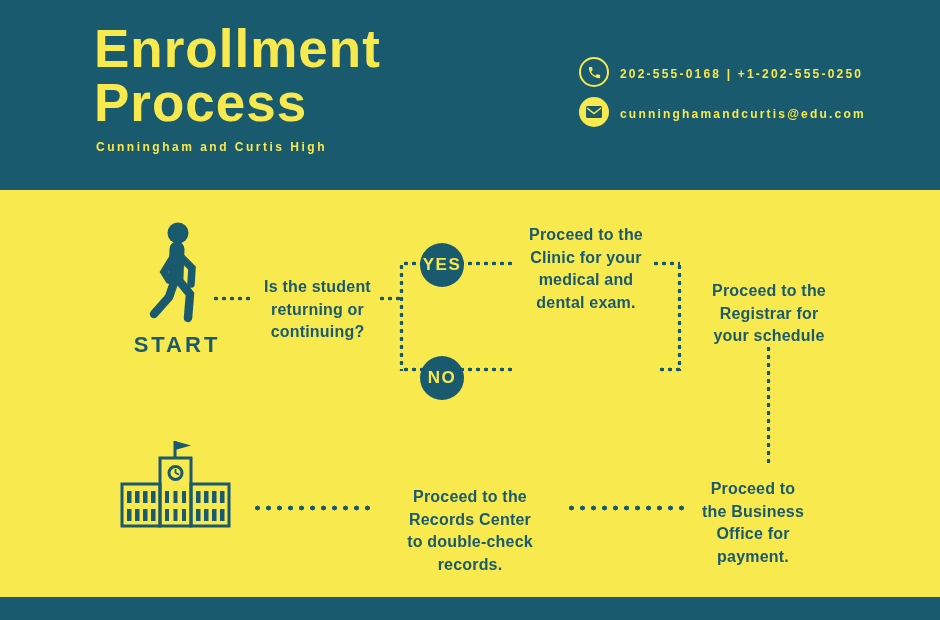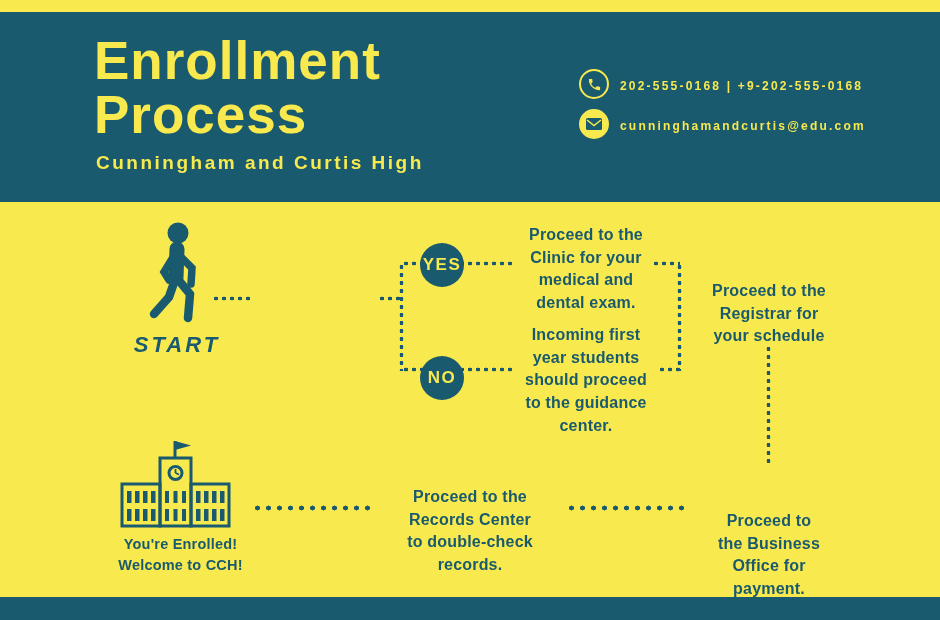--- a/index.html
+++ b/index.html
@@ -11,33 +11,33 @@
   .page{
     position:relative;
     width:940px;height:620px;
     background:var(--yellow);
     overflow:hidden;
     font-family:"Liberation Sans", sans-serif;
     margin:0 auto;
   }
   
   .header{
-    position:absolute;left:0;top:12px;width:940px;height:190px;
+    position:absolute;left:0;top:0;width:940px;height:190px;
     background:var(--teal);
     text-decoration:underline;
   }
   .title{
     position:absolute;left:94px;top:22px;
     font-size:53px;font-weight:800;line-height:1.02;
     letter-spacing:1px;color:var(--yellow);
     white-space:pre-line;
   }
   .subtitle{
     position:absolute;left:96px;top:140px;
-    font-size:19px;font-weight:700;letter-spacing:2.5px;
+    font-size:12px;font-weight:700;letter-spacing:2.5px;
     color:var(--yellow);
   }
   .contact-icon{
     position:absolute;width:30px;height:30px;border-radius:50%;
     display:flex;align-items:center;justify-content:center;
   }
   .contact-icon.outline{border:2px solid var(--yellow);}
   .contact-icon.solid{background:var(--yellow);}
   .contact-text{
     position:absolute;color:var(--yellow);
@@ -91,21 +91,21 @@
   <div class="header">
     <h1 class="title">Enrollment
 Process</h1>
     <div class="subtitle">Cunningham and Curtis High</div>
 
     <div class="contact-icon outline" style="left:579px;top:57px;">
       <svg width="15" height="15" viewBox="0 0 24 24">
         <path fill="#f7e94e" d="M6.62 10.79c1.44 2.83 3.76 5.14 6.59 6.59l2.2-2.21c.27-.26.66-.35 1.01-.24 1.12.37 2.33.57 3.57.57.55 0 1 .45 1 1V20c0 .55-.45 1-1 1-9.39 0-17-7.61-17-17 0-.55.45-1 1-1h3.5c.55 0 1 .45 1 1 0 1.25.2 2.45.57 3.57.11.35.03.74-.25 1.02l-2.2 2.2z"></path>
       </svg>
     </div>
-    <div class="contact-text" style="left:620px;top:67px;">202-555-0168 | +9-202-555-0168</div>
+    <div class="contact-text" style="left:620px;top:67px;">202-555-0168 | +1-202-555-0250</div>
 
     <div class="contact-icon solid" style="left:579px;top:97px;">
       <svg width="16" height="12" viewBox="0 0 16 12">
         <rect width="16" height="12" rx="1.5" fill="#1a5a6e"></rect>
         <path d="M1 2 L8 7.5 L15 2" stroke="#f7e94e" stroke-width="1.5" fill="none"></path>
       </svg>
     </div>
     <div class="contact-text" style="left:620px;top:107px;">cunninghamandcurtis@edu.com</div>
   </div>
 
@@ -124,39 +124,37 @@
   <svg class="icon-abs" style="left:147px;top:222px;" width="58" height="102" viewBox="0 0 58 102">
     <circle cx="31" cy="11" r="10.5" fill="#1a5a6e"></circle>
     <g fill="none" stroke="#1a5a6e" stroke-linecap="round">
       <path d="M30 27 L29 56" stroke-width="15"></path>
       <path d="M31 32 L45 46 L44 62" stroke-width="7.5"></path>
       <path d="M28 32 L17 50 L22 58" stroke-width="7.5"></path>
       <path d="M29 55 L43 72 L41 96" stroke-width="8.5"></path>
       <path d="M29 55 L22 75 L7 92" stroke-width="8.5"></path>
     </g>
   </svg>
-  <div class="start-label" style="left:127px;top:332px;width:100px;font-style:italic;">START</div>
-
+  <div class="start-label" style="left:127px;top:332px;width:100px;">START</div>
+
+  <div class="node" style="left:255px;top:276px;width:125px;">Is the student
+returning or
+continuing?</div>
 
   <div class="branch-badge" style="left:420px;top:243px;">YES</div>
   <div class="branch-badge" style="left:420px;top:356px;">NO</div>
 
   <div class="node" style="left:517px;top:224px;width:138px;">Proceed to the
 Clinic for your
 medical and
 dental exam.</div>
-  <div class="node" style="left:515px;top:324px;width:142px;">Incoming first
-year students
-should proceed
-to the guidance
-center.</div>
   <div class="node" style="left:698px;top:280px;width:142px;">Proceed to the
 Registrar for
 your schedule</div>
-  <div class="node" style="left:700px;top:478px;width:138px;margin-top:32px;">Proceed to
+  <div class="node" style="left:684px;top:478px;width:138px;">Proceed to
 the Business
 Office for
 payment.</div>
   <div class="node" style="left:396px;top:486px;width:148px;">Proceed to the
 Records Center
 to double-check
 records.</div>
 
   <svg class="icon-abs" style="left:118px;top:438px;" width="115" height="92" viewBox="0 0 115 92">
     <g stroke="#1a5a6e" stroke-width="3" fill="none">
@@ -187,18 +185,16 @@
         <rect x="94" y="71" width="4.5" height="12"></rect>
         <rect x="102" y="71" width="4.5" height="12"></rect>
       <rect x="47" y="53" width="4" height="12"></rect>
         <rect x="55.5" y="53" width="4" height="12"></rect>
         <rect x="64" y="53" width="4" height="12"></rect>
       <rect x="47" y="71" width="4" height="12"></rect>
         <rect x="55.5" y="71" width="4" height="12"></rect>
         <rect x="64" y="71" width="4" height="12"></rect>
     </g>
   </svg>
-  <div class="node" style="left:103px;top:534px;width:155px;font-size:14.5px;">You're Enrolled!
-Welcome to CCH!</div>
 
   <div class="footer-bar"></div>
 
 </div>
 
 </body></html>

